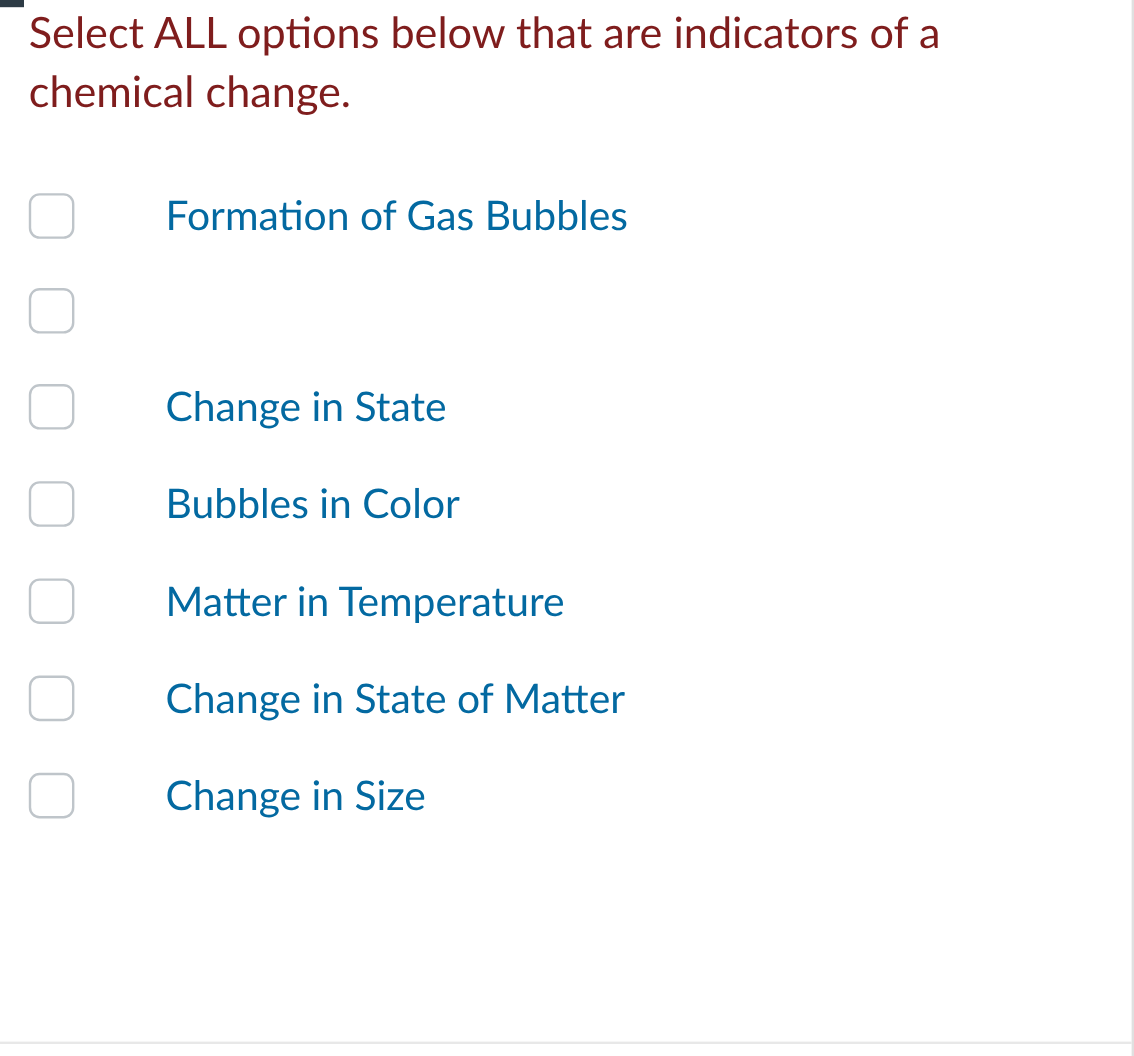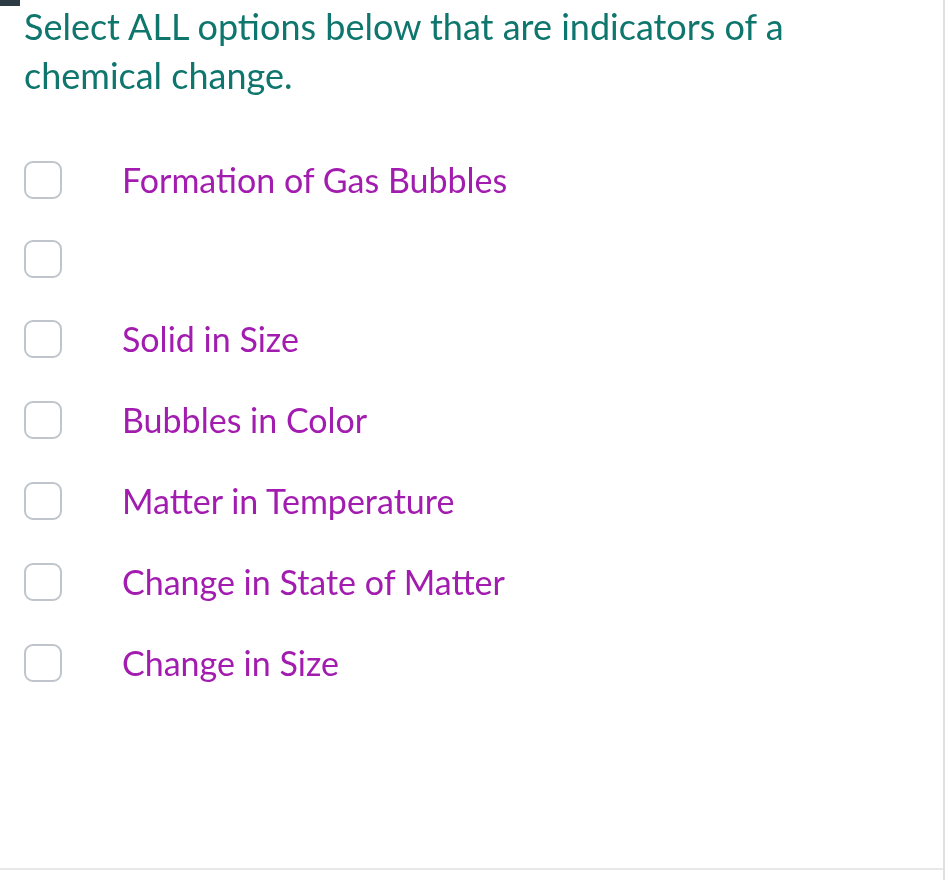--- a/index.html
+++ b/index.html
@@ -14,21 +14,21 @@
       height: 880px;
       position: relative;
     }
     .container {
       padding: 0 24px 0 24px;
       border-right: 2px solid #e0e0e0;
       height: 100%;
     }
     .question-prompt {
       font-size: 36px;
-      color: #0f766e;
+      color: #7f1d1d;
       line-height: 1.35;
       margin-bottom: 60px;
       padding-top: 2px;
       font-weight: 400;
     }
     .options-list {
       list-style: none;
     }
     .option-row {
       display: flex;
@@ -44,22 +44,22 @@
       cursor: pointer;
       flex-shrink: 0;
       appearance: none;
       -webkit-appearance: none;
     }
     .checkbox:checked {
       background: #2d3b45;
     }
     .option-label {
       font-size: 34px;
-      color: #a21caf;
-      margin-left: 60px;
+      color: #0369a1;
+      margin-left: 76px;
       font-weight: 400;
       cursor: pointer;
     }
     .bottom-divider {
       position: absolute;
       bottom: 10px;
       left: 0;
       right: 2px;
       height: 2px;
       background: #e8e8e8;
@@ -84,21 +84,21 @@
   <ul class="options-list">
     <li class="option-row">
       <input type="checkbox" class="checkbox" style="">
       <label class="option-label">Formation of Gas Bubbles</label>
     </li>
     <li class="option-row">
       <input type="checkbox" class="checkbox" style="">
     </li>
     <li class="option-row">
       <input type="checkbox" class="checkbox" style="">
-      <label class="option-label">Solid in Size</label>
+      <label class="option-label">Change in State</label>
     </li>
     <li class="option-row">
       <input type="checkbox" class="checkbox" style="">
       <label class="option-label">Bubbles in Color</label>
     </li>
     <li class="option-row">
       <input type="checkbox" class="checkbox" style="">
       <label class="option-label">Matter in Temperature</label>
     </li>
     <li class="option-row">

